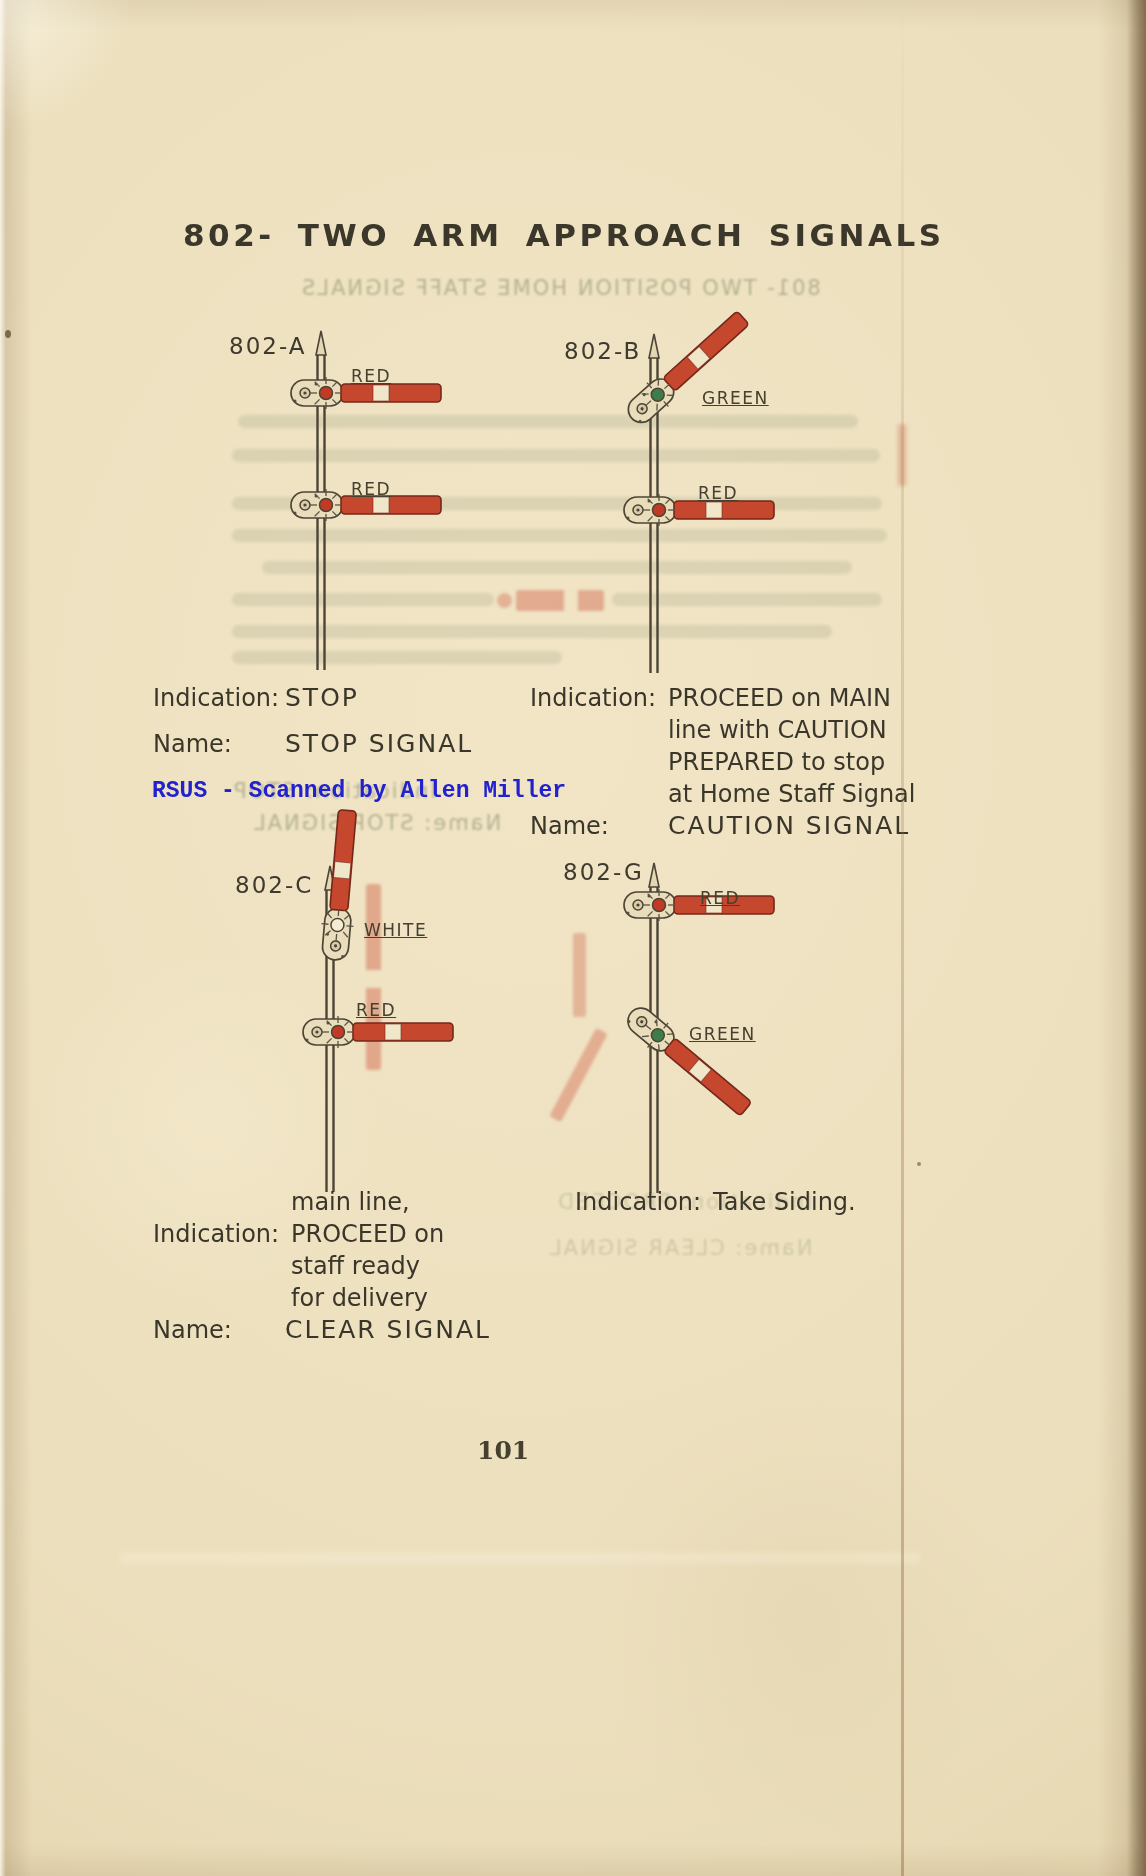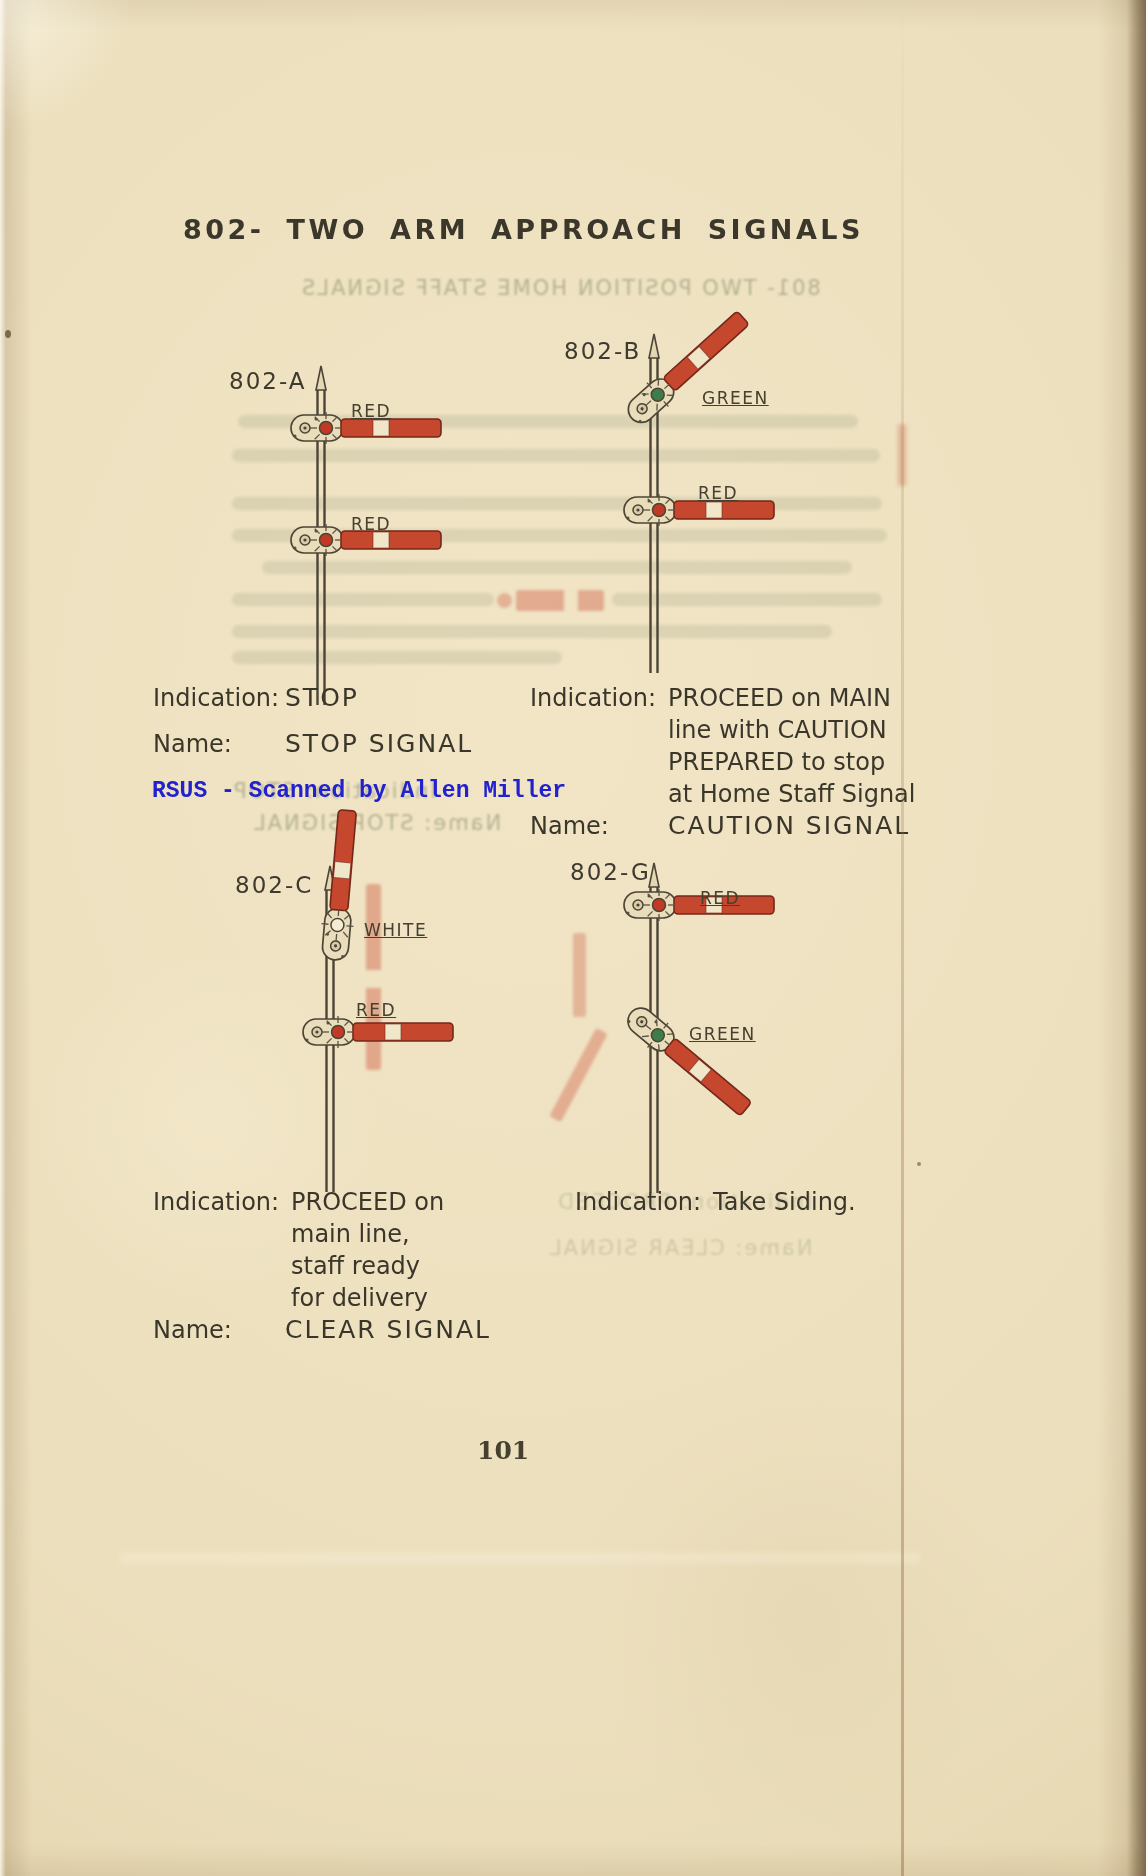--- a/index.html
+++ b/index.html
@@ -14,21 +14,21 @@
       linear-gradient(to bottom, rgba(125,100,60,0.10) 0px, rgba(0,0,0,0) 30px),
       linear-gradient(to top, rgba(125,100,60,0.12) 0px, rgba(0,0,0,0) 32px),
       radial-gradient(circle 320px at 70% 86%, rgba(214,194,152,0.22), rgba(214,194,152,0) 70%),
       radial-gradient(circle 260px at 18% 60%, rgba(255,248,230,0.20), rgba(255,248,230,0) 70%),
       radial-gradient(ellipse 130% 95% at 46% 38%, #f1e5c6 0%, #ecdfbd 55%, #e1d1a7 100%);
   }
   .content{position:absolute;inset:0;z-index:2;}
   .ghost-layer{position:absolute;inset:0;z-index:1;pointer-events:none;}
 
   
-  .title{position:absolute;left:183px;top:196px;font-size:27px;letter-spacing:3.5px;word-spacing:9px;color:#3b372a;white-space:nowrap;}
+  .title{position:absolute;left:183px;top:196px;font-size:31px;letter-spacing:3.5px;word-spacing:9px;color:#3b372a;white-space:nowrap;}
   .watermark{position:absolute;left:152px;top:778px;font-family:Liberation Mono, monospace;font-weight:bold;font-size:23px;color:#2121cf;white-space:nowrap;}
   .pagenum{position:absolute;left:477px;top:1436px;width:90px;text-align:left;font-family:"DejaVu Serif",serif;font-weight:bold;font-size:25px;color:#45402f;}
 
   .caption{position:absolute;font-size:24px;color:#3a362a;}
   .cap-row{line-height:32px;white-space:nowrap;}
   .cap-key{display:inline-block;width:132px;}
   .cap-key.w138{width:138px;}
   .cap-row.indent{padding-left:138px;}
   .cap-val.caps{font-size:25px;letter-spacing:2px;}
   .name-gap14{margin-top:14px;}
@@ -124,21 +124,21 @@
 
   <div class="crease"></div>
   <div class="right-edge"></div>
   <div class="speck" style="left:5px;top:330px;width:6px;height:8px;opacity:.8;"></div>
   <div class="speck" style="left:917px;top:1162px;width:4px;height:4px;opacity:.6;"></div>
 
   <div class="content">
 
     <h1 class="title">802- TWO ARM APPROACH SIGNALS</h1>
 
-    <div class="sig" style="left:205px;top:360px;width:260px;height:350px;">
+    <div class="sig" style="left:205px;top:325px;width:260px;height:350px;">
       <span class="sig-id" style="left:24px;top:8px;">802-A</span>
       <svg width="260" height="350" viewBox="0 0 260 350">
         <path class="finial" d="M0,0 L-5,24 L5,24 Z" transform="translate(116,6)"></path>
         <g>
           <line class="mast-line" x1="112.5" y1="30" x2="112.5" y2="345"></line>
           <line class="mast-line" x1="119.5" y1="30" x2="119.5" y2="345"></line>
         </g>
         <g class="arm" transform="translate(116,68)">
           <g transform="rotate(0)">
             <use href="#armbase"></use>
@@ -206,21 +206,21 @@
             <circle class="lens-lit" cx="5" cy="0" r="6.5" fill="#c23a26"></circle>
             <use href="#rays"></use>
           </g>
         </g>
       </svg>
       <span class="aspect" style="left:149px;top:100px;">WHITE</span>
       <span class="aspect" style="left:141px;top:180px;">RED</span>
     </div>
 
     <div class="sig" style="left:540px;top:855px;width:300px;height:350px;">
-      <span class="sig-id" style="left:30px;top:4px;">802-G</span>
+      <span class="sig-id" style="left:23px;top:4px;">802-G</span>
       <svg width="300" height="350" viewBox="0 0 300 350">
         <path class="finial" d="M0,0 L-5,24 L5,24 Z" transform="translate(114,8)"></path>
         <g>
           <line class="mast-line" x1="110.5" y1="32" x2="110.5" y2="338"></line>
           <line class="mast-line" x1="117.5" y1="32" x2="117.5" y2="338"></line>
         </g>
         <g class="arm" transform="translate(114,50)">
           <g transform="rotate(0)">
             <use href="#armbase"></use>
             <circle class="lens-lit" cx="5" cy="0" r="6.5" fill="#c23a26"></circle>
@@ -254,24 +254,24 @@
       </div>
       <div class="cap-row indent"><span class="cap-val">line with CAUTION</span></div>
       <div class="cap-row indent"><span class="cap-val">PREPARED to stop</span></div>
       <div class="cap-row indent"><span class="cap-val">at Home Staff Signal</span></div>
       <div class="cap-row">
         <span class="cap-key w138">Name:</span><span class="cap-val caps">CAUTION SIGNAL</span>
       </div>
     </div>
 
     <div class="caption" style="left:153px;top:1186px;">
+      <div class="cap-row indent"><span class="cap-val">main line,</span></div>
       <div class="cap-row">
         <span class="cap-key w138">Indication:</span><span class="cap-val">PROCEED on</span>
       </div>
-      <div class="cap-row indent"><span class="cap-val">main line,</span></div>
       <div class="cap-row indent"><span class="cap-val">staff ready</span></div>
       <div class="cap-row indent"><span class="cap-val">for delivery</span></div>
       <div class="cap-row">
         <span class="cap-key">Name:</span><span class="cap-val caps">CLEAR SIGNAL</span>
       </div>
     </div>
 
     <div class="caption" style="left:575px;top:1186px;">
       <div class="cap-row">
         <span class="cap-key w138">Indication:</span><span class="cap-val">Take Siding.</span>

